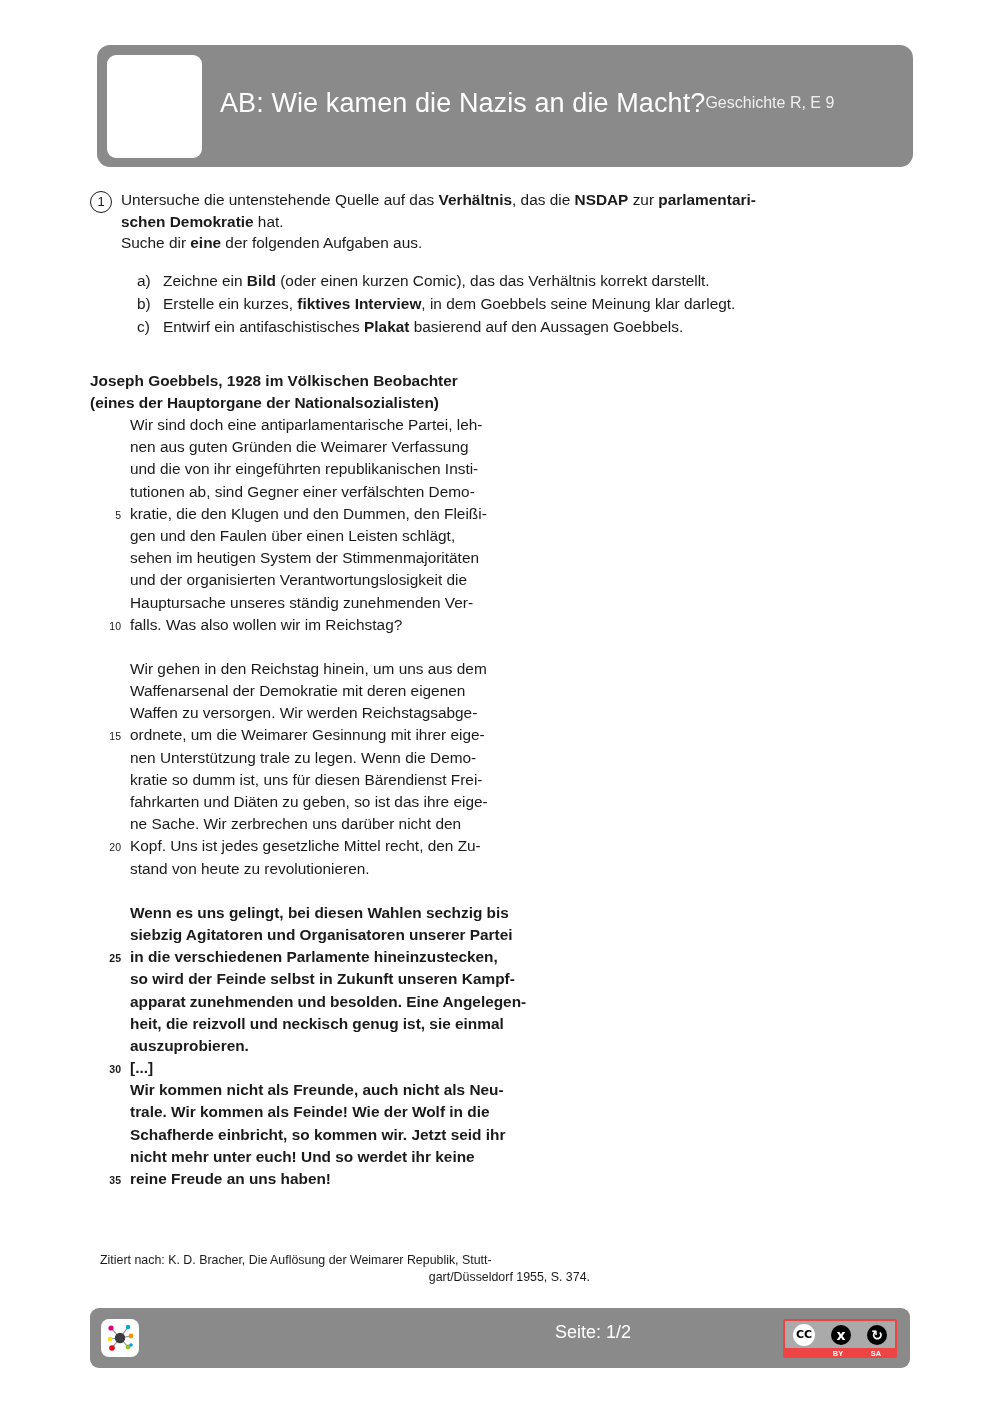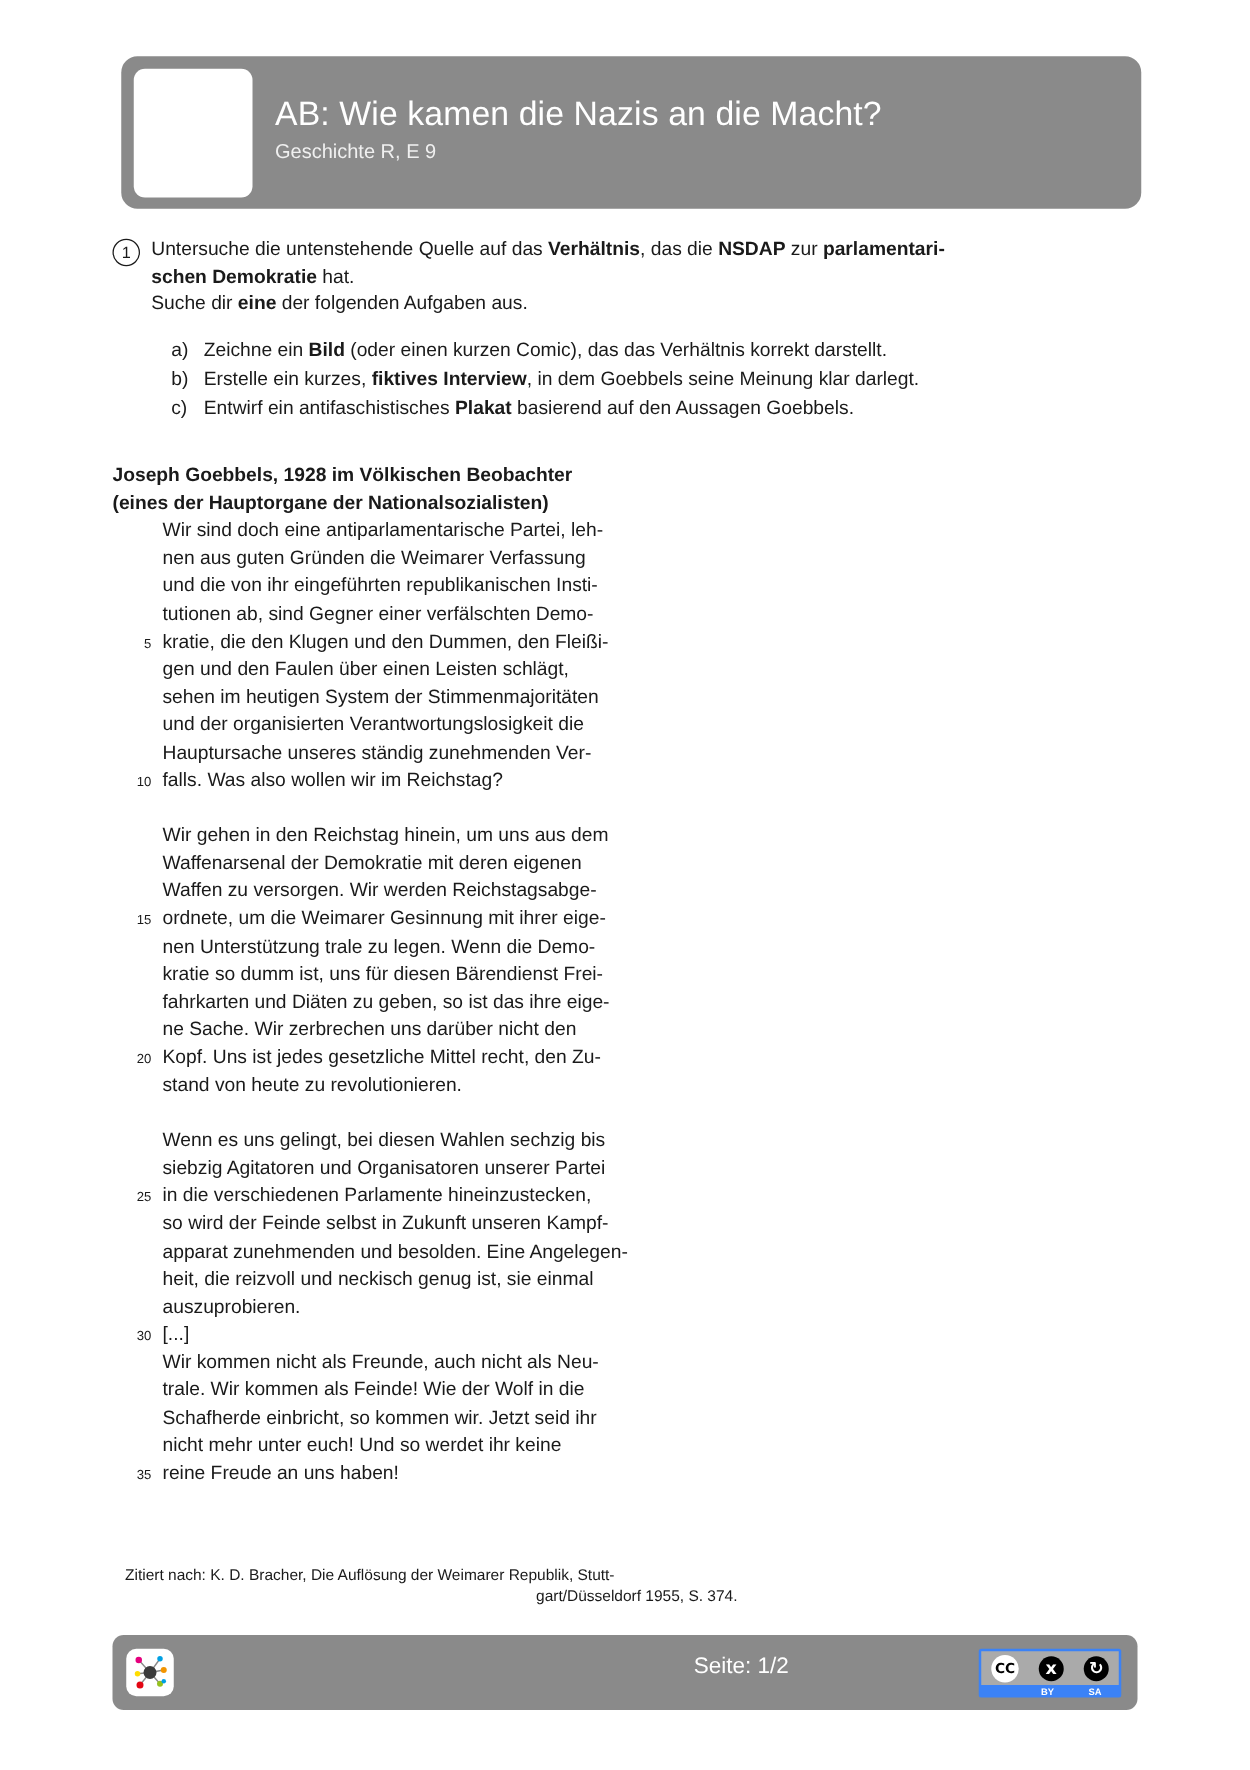--- a/index.html
+++ b/index.html
@@ -39,21 +39,21 @@
     width: 95px;
     height: 103px;
     background: #ffffff;
     border-radius: 9px;
     margin-left: 10px;
     flex: none;
   }
   .header-text {
     margin-left: 18px;
     display: flex;
-    flex-direction: column;
+    flex-direction: row;
     justify-content: center;
     padding-bottom: 4px;
   }
   .header-title {
     color: #ffffff;
     font-size: 27px;
     font-weight: 400;
     line-height: 1.15;
     letter-spacing: .1px;
   }
@@ -126,21 +126,21 @@
   .source-heading div { white-space: nowrap; }
 
   .quote-area {
     position: absolute;
     left: 90px;
     top: 414px;
     width: 520px;
     font-size: 15.4px;
   }
   .qpara { margin-bottom: 22px; }
-  .qpara:last-child { margin-bottom: 0; }
+  .qpara:last-child { margin-bottom: 0; font-weight: bold; }
   .qline {
     display: flex;
     align-items: baseline;
     height: 22.2px;
   }
   .qnum {
     flex: none;
     width: 31px;
     text-align: right;
     font-size: 10.5px;
@@ -199,21 +199,21 @@
     top: 14px;
     color: #ffffff;
     font-size: 18px;
   }
   .cc-badge {
     position: absolute;
     right: 13px;
     top: 11px;
     width: 114px;
     height: 39px;
-    background: #3b82f6;
+    background: #ef4444;
     border-radius: 2px;
     box-sizing: border-box;
     padding: 2px;
   }
   .cc-top {
     height: 27px;
     background: #aaaaaa;
     display: flex;
     align-items: center;
     justify-content: space-around;

